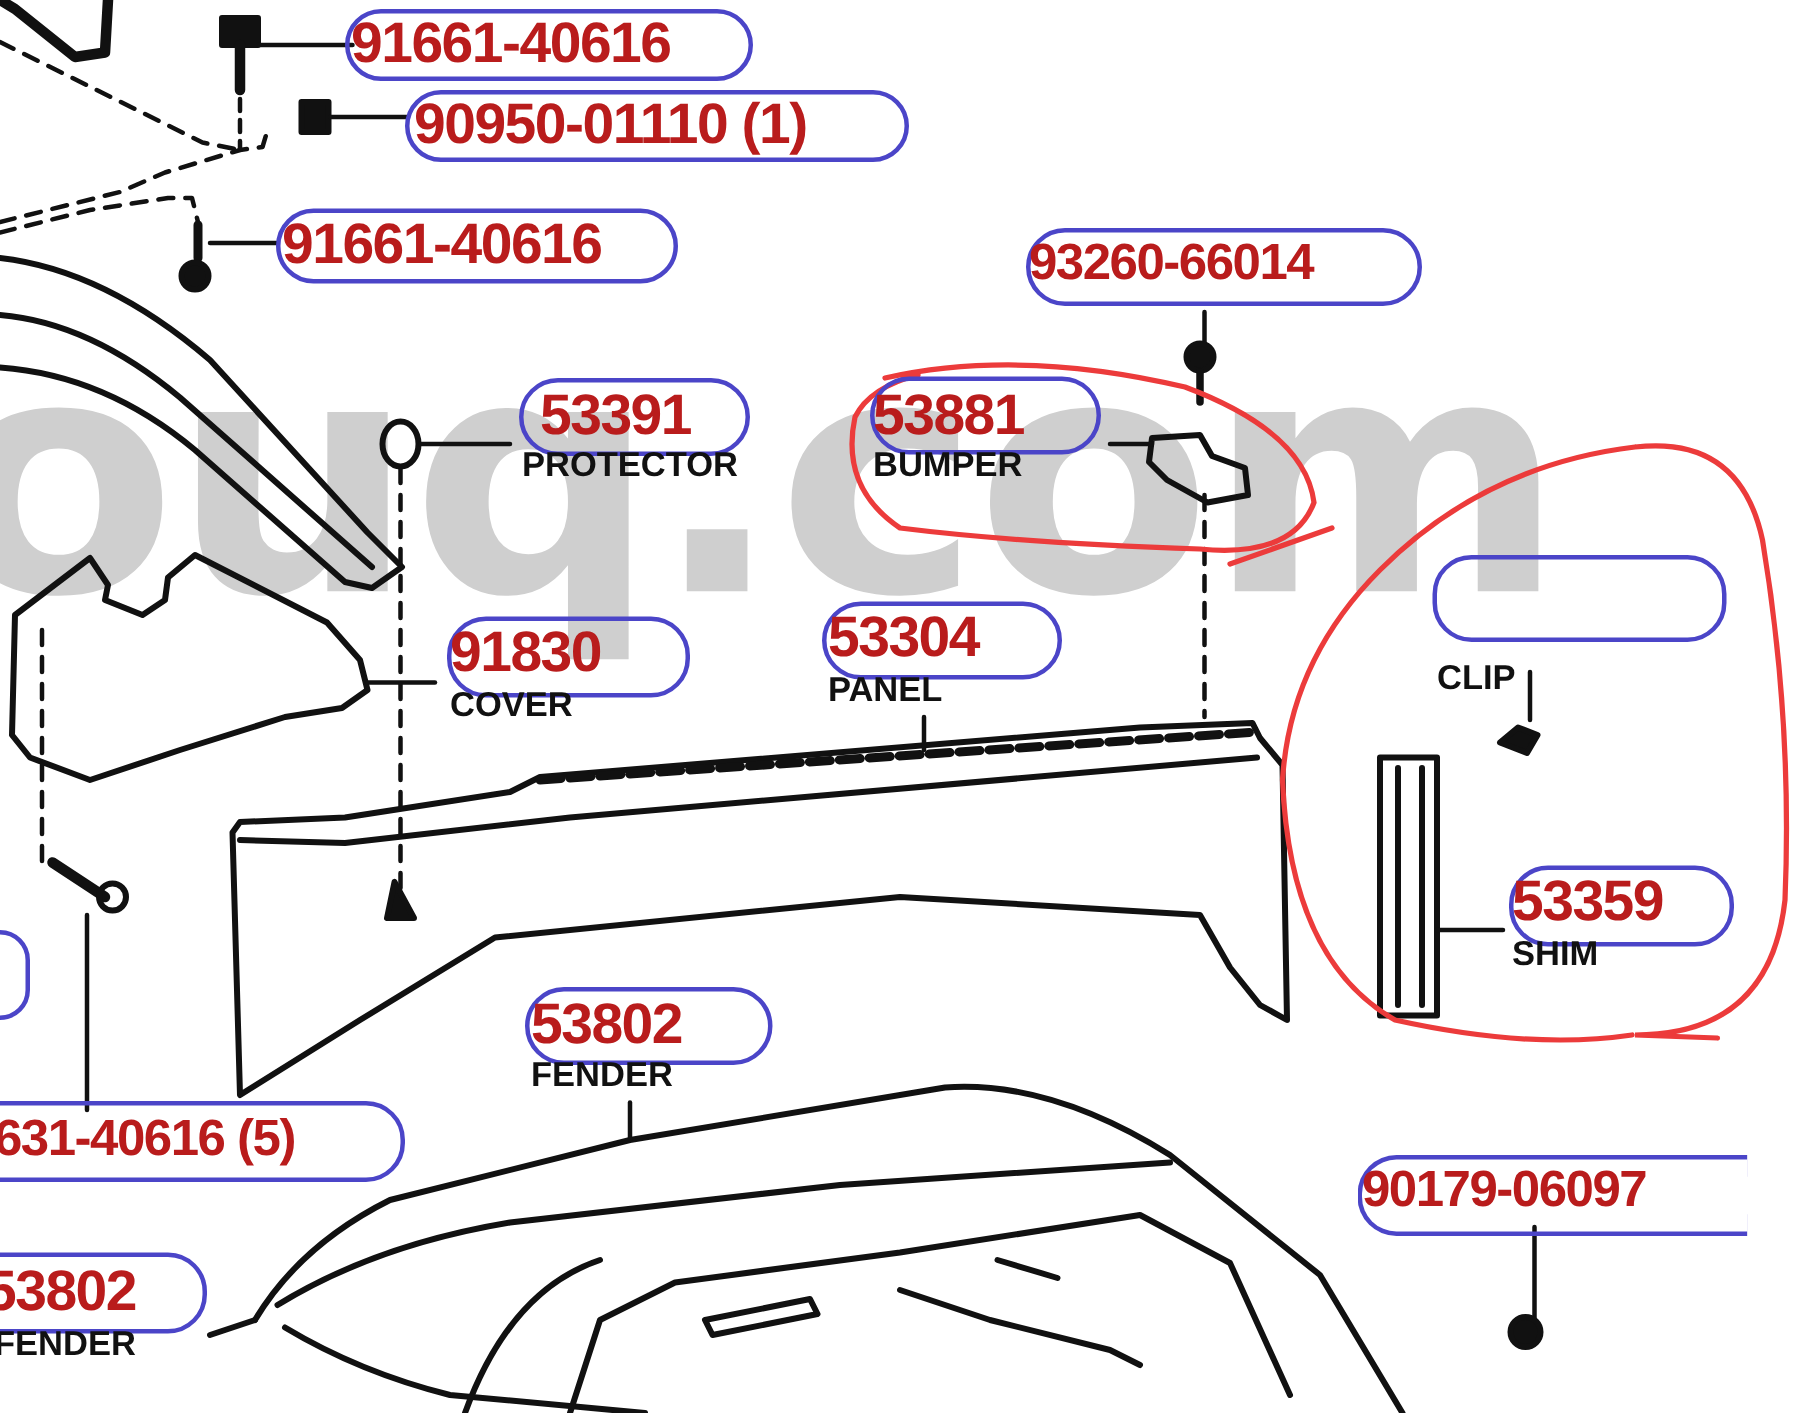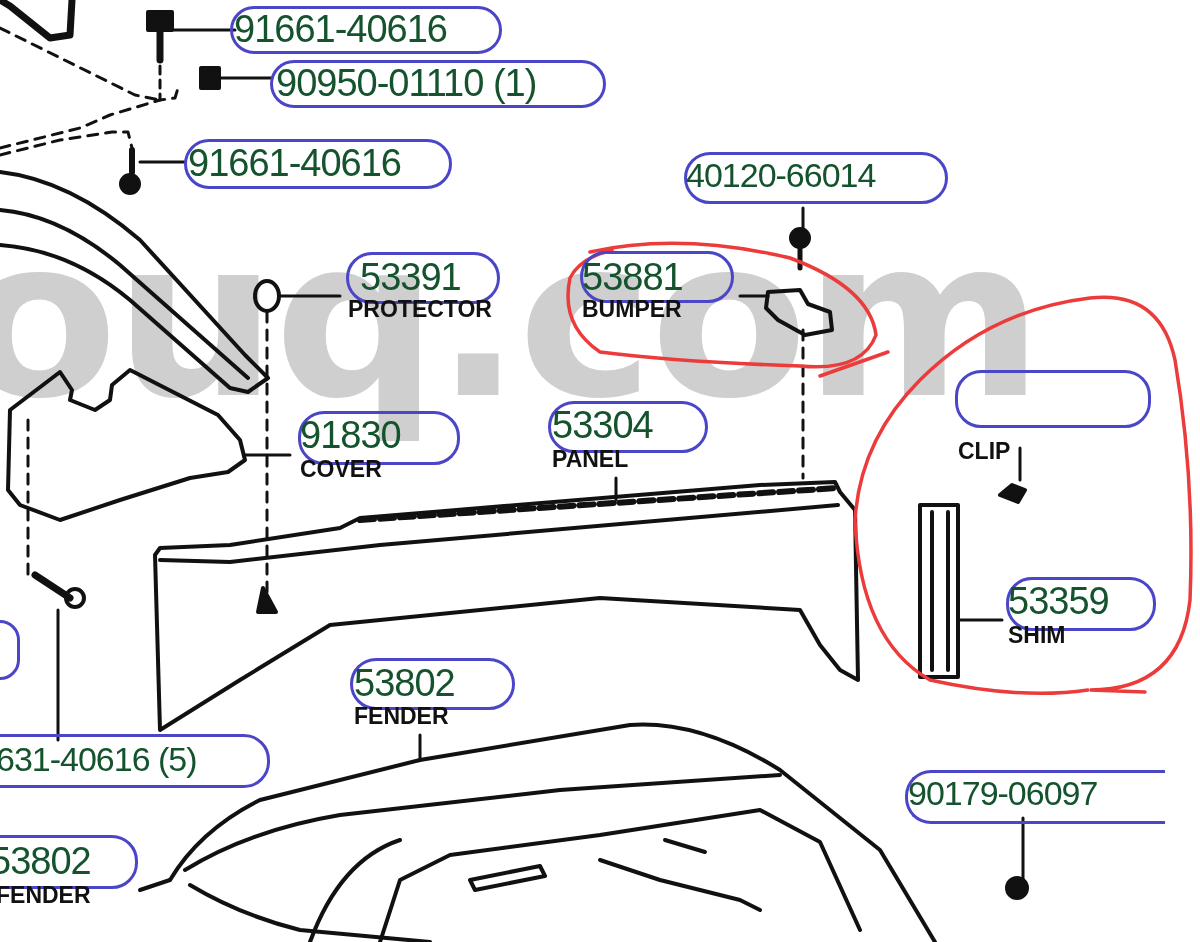--- a/index.html
+++ b/index.html
@@ -1,19 +1,19 @@
 <!DOCTYPE html>
 <html><head>
 <meta charset="utf-8">
 <style>
   html, body { margin:0; padding:0; background:#ffffff; }
   #canvas { position:relative; width:1200px; height:942px; overflow:hidden; background:#fff; font-family:"Liberation Sans", sans-serif; }
   svg.layer { position:absolute; left:0; top:0; }
   .watermark { position:absolute; left:-40px; top:205px; font-family:"DejaVu Sans", sans-serif; font-weight:bold; font-size:230px; color:#cfcfcf; letter-spacing:-4px; line-height:1; white-space:nowrap; transform:scaleY(0.95); }
-  .pn { position:absolute; font-family:"Liberation Sans", sans-serif; font-weight:normal; color:#14532d; white-space:nowrap; line-height:1; }
+  .pn { position:absolute; font-family:"Liberation Sans", sans-serif; font-weight:bold; color:#b91c1c; white-space:nowrap; line-height:1; }
   .pn.big { font-size:38px; letter-spacing:-1px; }
   .pn.mid { font-size:34px; letter-spacing:-1px; }
   .nm { position:absolute; font-family:Liberation Sans, sans-serif; font-weight:bold; color:#111; font-size:23px; white-space:nowrap; line-height:1; letter-spacing:0px; }
   .pill { position:absolute; border:3px solid #4b45c8; border-radius:26px; box-sizing:border-box; }
 </style>
 </head>
 <body>
 
 <div id="canvas">
 
@@ -101,21 +101,21 @@
   <div class="pill" style="left:230px;top:6px;width:272px;height:48px;"></div>
   <div class="pn big" style="left:234px;top:10px;">91661-40616</div>
 
   <div class="pill" style="left:270px;top:60px;width:336px;height:48px;"></div>
   <div class="pn big" style="left:276px;top:64px;">90950-01110 (1)</div>
 
   <div class="pill" style="left:184px;top:139px;width:268px;height:50px;"></div>
   <div class="pn big" style="left:188px;top:144px;">91661-40616</div>
 
   <div class="pill" style="left:684px;top:152px;width:264px;height:52px;"></div>
-  <div class="pn mid" style="left:686px;top:158px;">40120-66014</div>
+  <div class="pn mid" style="left:686px;top:158px;">93260-66014</div>
 
   <div class="pill" style="left:346px;top:252px;width:154px;height:52px;"></div>
   <div class="pn big" style="left:360px;top:258px;">53391</div>
   <div class="nm" style="left:348px;top:298px;">PROTECTOR</div>
 
   <div class="pill" style="left:580px;top:251px;width:154px;height:52px;"></div>
   <div class="pn big" style="left:582px;top:258px;">53881</div>
   <div class="nm" style="left:582px;top:298px;">BUMPER</div>
 
   <div class="pill" style="left:298px;top:411px;width:162px;height:54px;"></div>

